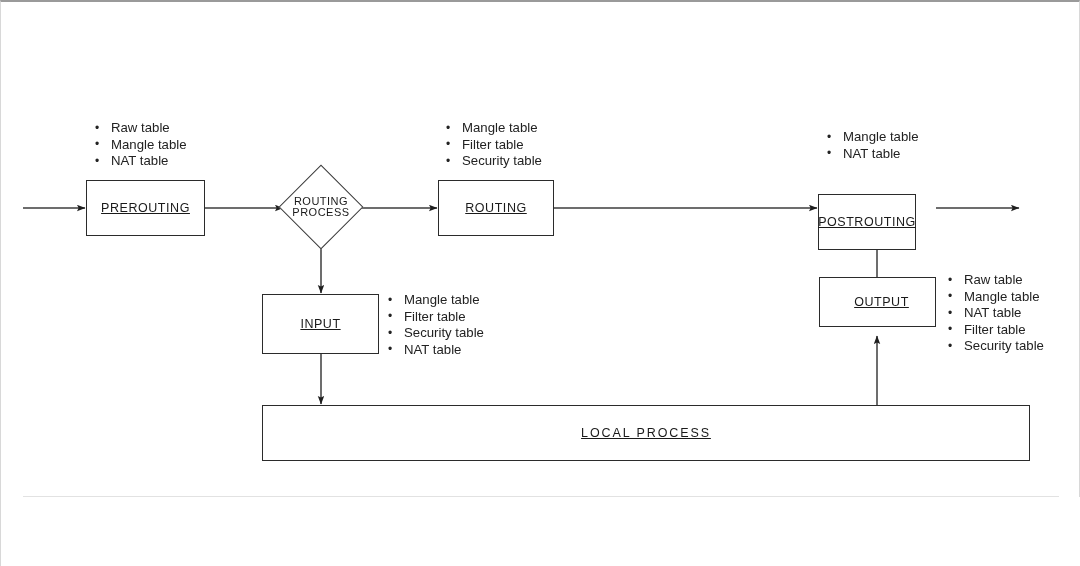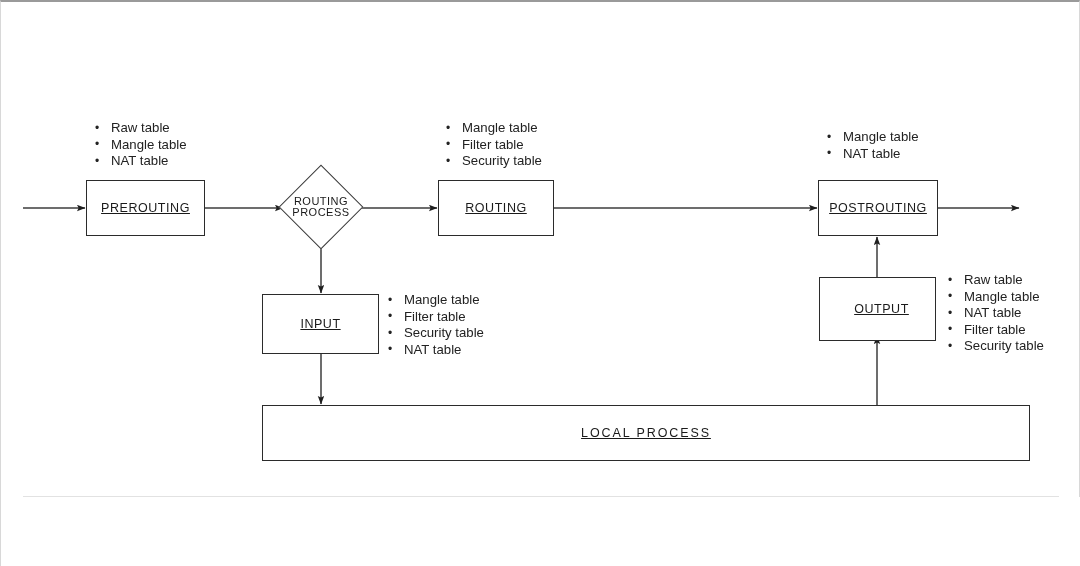--- a/index.html
+++ b/index.html
@@ -57,23 +57,23 @@
     justify-content: center;
     color: #1a1a1a;
     font-size: 12.5px;
     letter-spacing: 0.55px;
     text-align: center;
     white-space: nowrap;
     text-decoration: underline;
   }
   #node-prerouting { left: 85px;  top: 178px; width: 119px; height: 56px; }
   #node-forward    { left: 437px; top: 178px; width: 116px; height: 56px; }
-  #node-postrouting{ left: 817px; top: 178px; width: 120px; height: 56px; }
+  #node-postrouting{ left: 817px; top: 192px; width: 98px; height: 56px; }
   #node-input      { left: 261px; top: 292px; width: 117px; height: 60px; align-items: center; }
-  #node-output     { left: 818px; top: 275px; width: 117px; height: 64px; padding-left: 8px; }
+  #node-output     { left: 818px; top: 275px; width: 117px; height: 50px; padding-left: 8px; }
   #node-localprocess {
     left: 261px; top: 403px; width: 768px; height: 56px;
     letter-spacing: 1.9px;
     font-size: 12.5px;
   }
   
   #node-routing {
     position: absolute;
     left: 283px;
     top: 168px;

